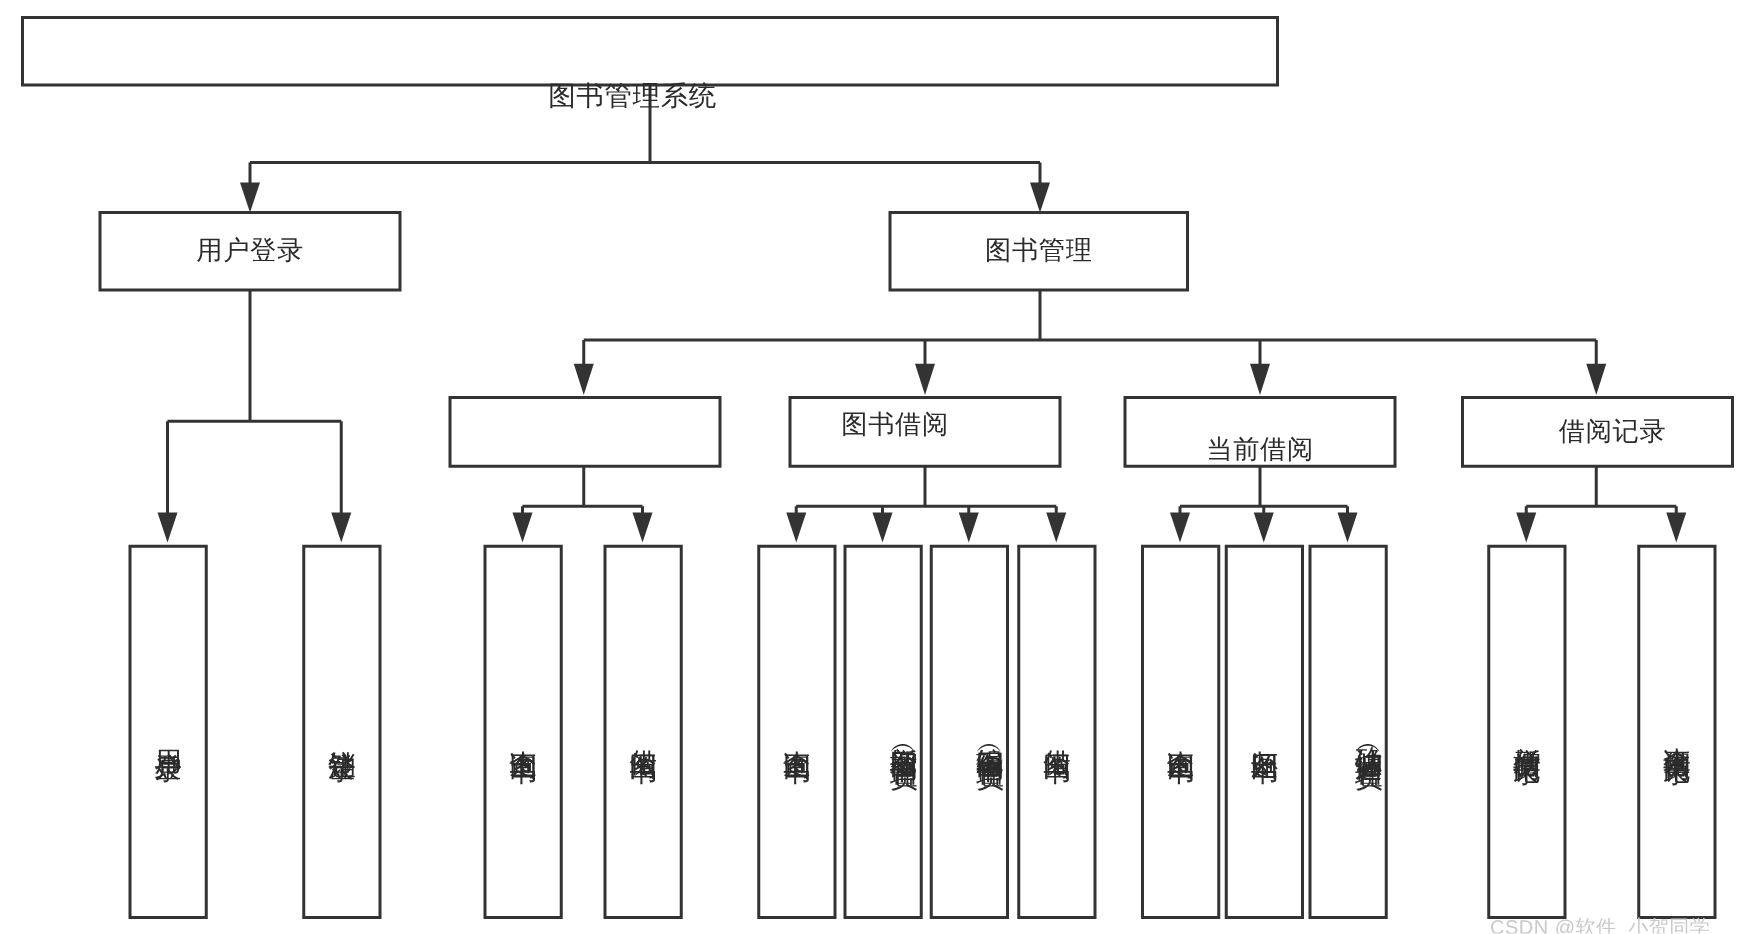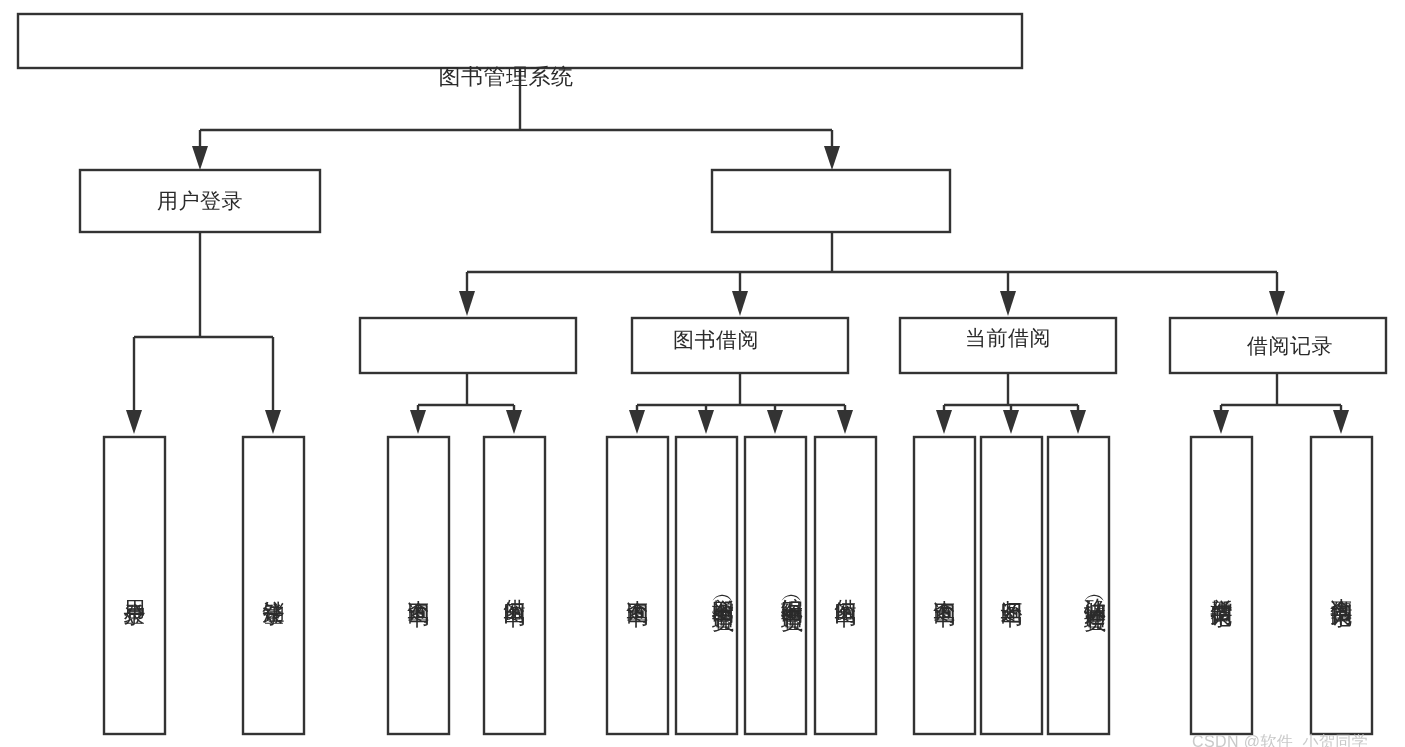--- a/index.html
+++ b/index.html
@@ -193,23 +193,24 @@
     <rect class="node-box" x="1048" y="437" width="61" height="297"></rect>
 
     <rect class="node-box" x="1191" y="437" width="61" height="297"></rect>
     <rect class="node-box" x="1311" y="437" width="61" height="297"></rect>
 
   </svg>
 
   <div class="label horizontal root" style="left:4px; top:14px; width:1004px; height:40px;margin-top:43px;">图书管理系统</div>
 
   <div class="label horizontal" style="left:80px; top:170px; width:240px; height:62px;">用户登录</div>
+  <div class="label horizontal" style="left:712px; top:170px; width:238px; height:62px;">图书管理</div>
 
   <div class="label horizontal" style="left:608px; top:318px; width:216px; height:43px;border-radius:10px;">图书借阅</div>
-  <div class="label horizontal" style="left:900px; top:302px; width:216px; height:72px;">当前借阅</div>
+  <div class="label horizontal" style="left:900px; top:324px; width:216px; height:72px;">当前借阅</div>
   <div class="label horizontal" style="left:1170px; top:318px; width:216px; height:55px;padding-left:12px;">借阅记录</div>
 
   <div class="label vertical centered" style="left:104px; top:437px; width:61px; height:297px;">用户登录</div>
   <div class="label vertical centered" style="left:243px; top:437px; width:61px; height:297px;">注销登录</div>
 
   <div class="label vertical centered" style="left:388px; top:437px; width:61px; height:297px;">查询图书</div>
   <div class="label vertical centered" style="left:484px; top:437px; width:61px; height:297px;">借阅图书</div>
 
   <div class="label vertical centered" style="left:607px; top:437px; width:61px; height:297px;">查询图书</div>
   <div class="label vertical" style="left:676px; top:437px; width:61px; height:297px;">新增图书（管理员）</div>

